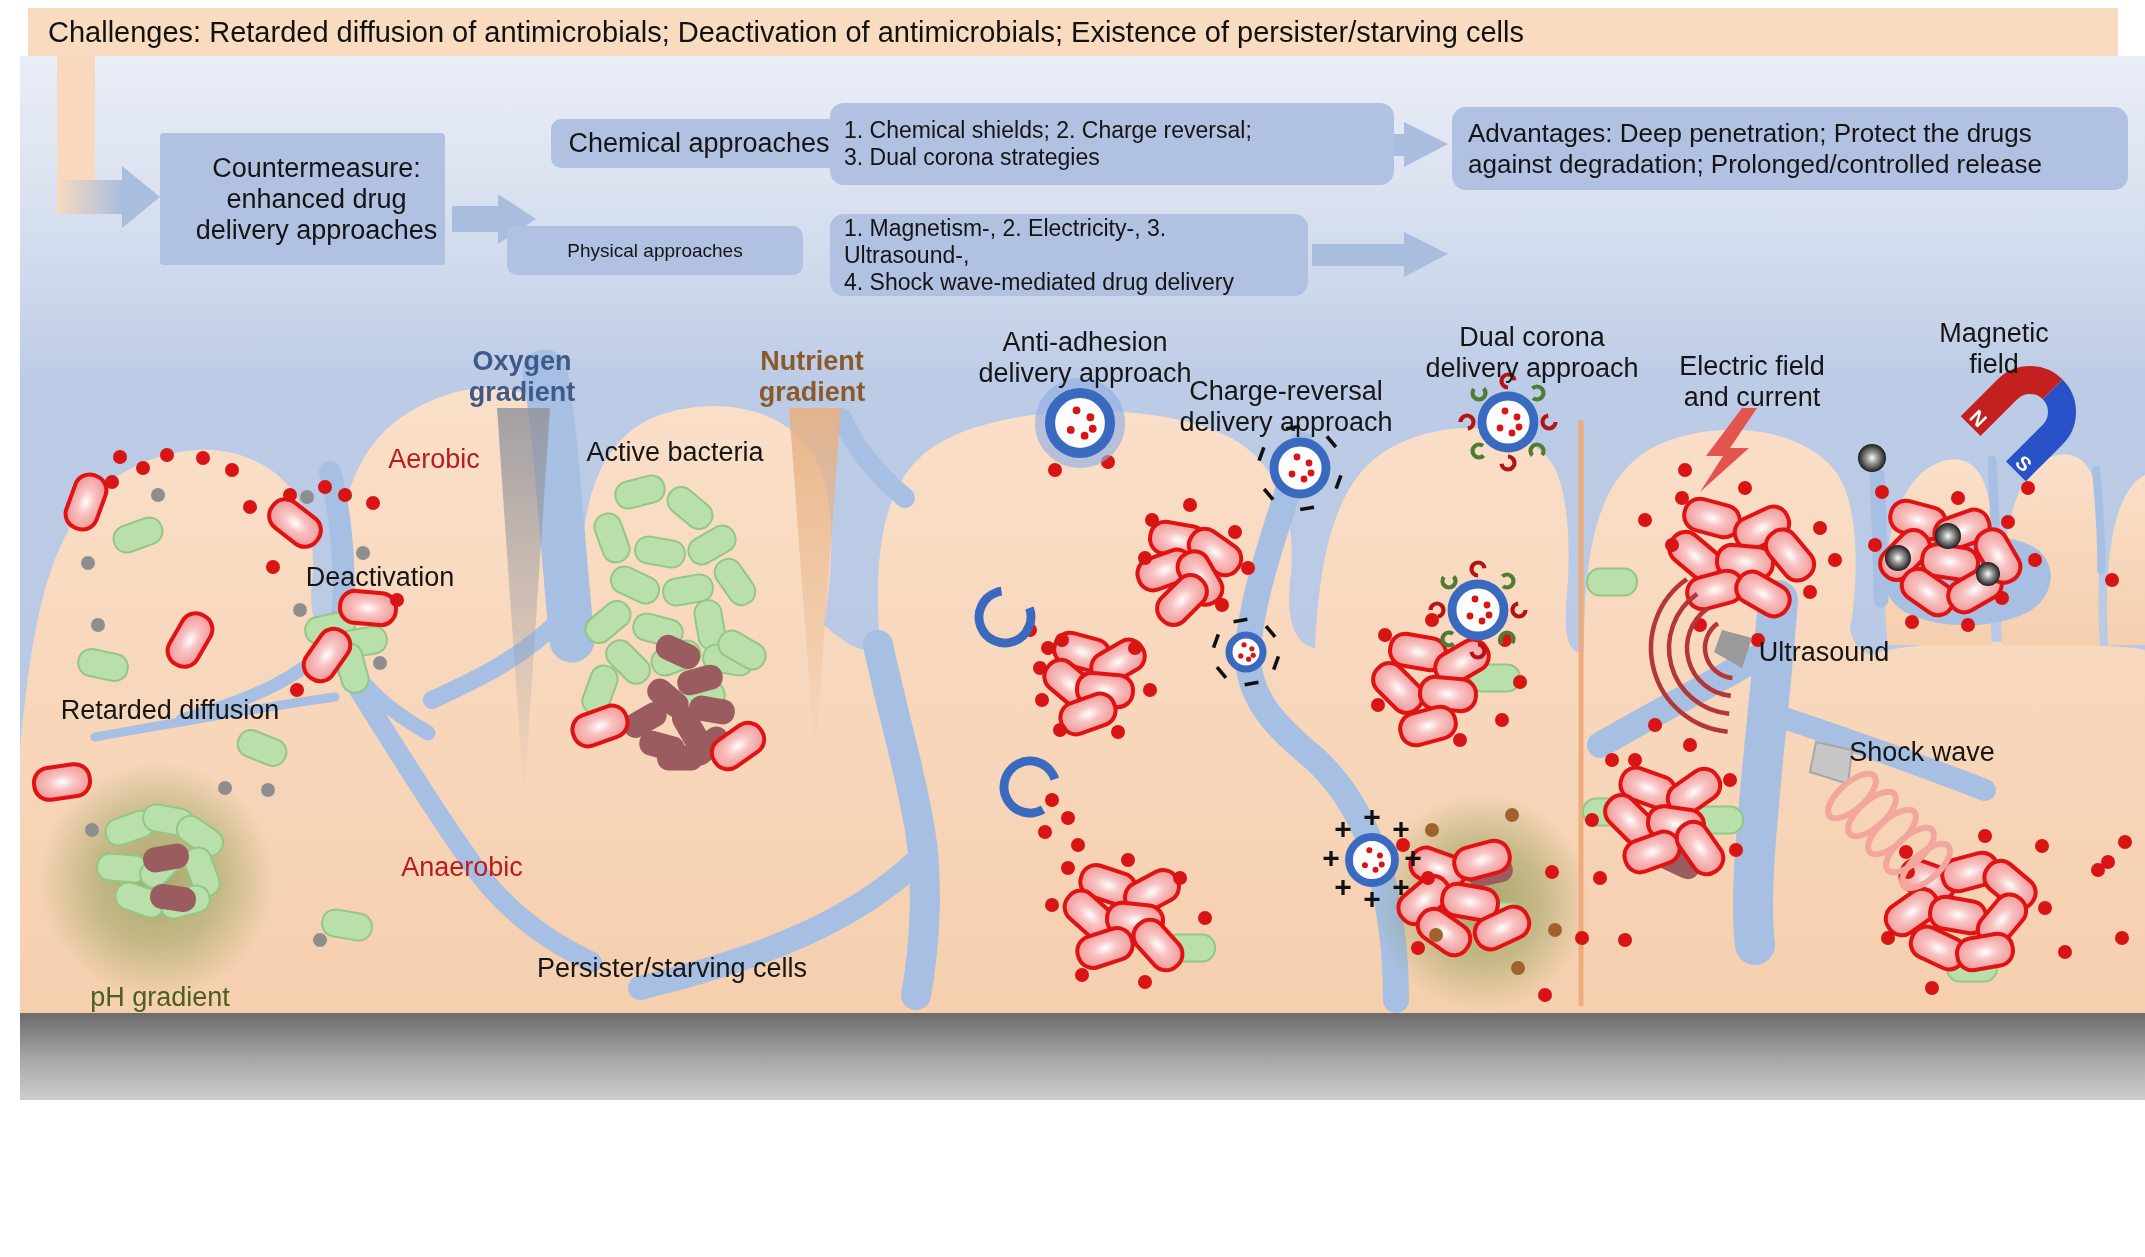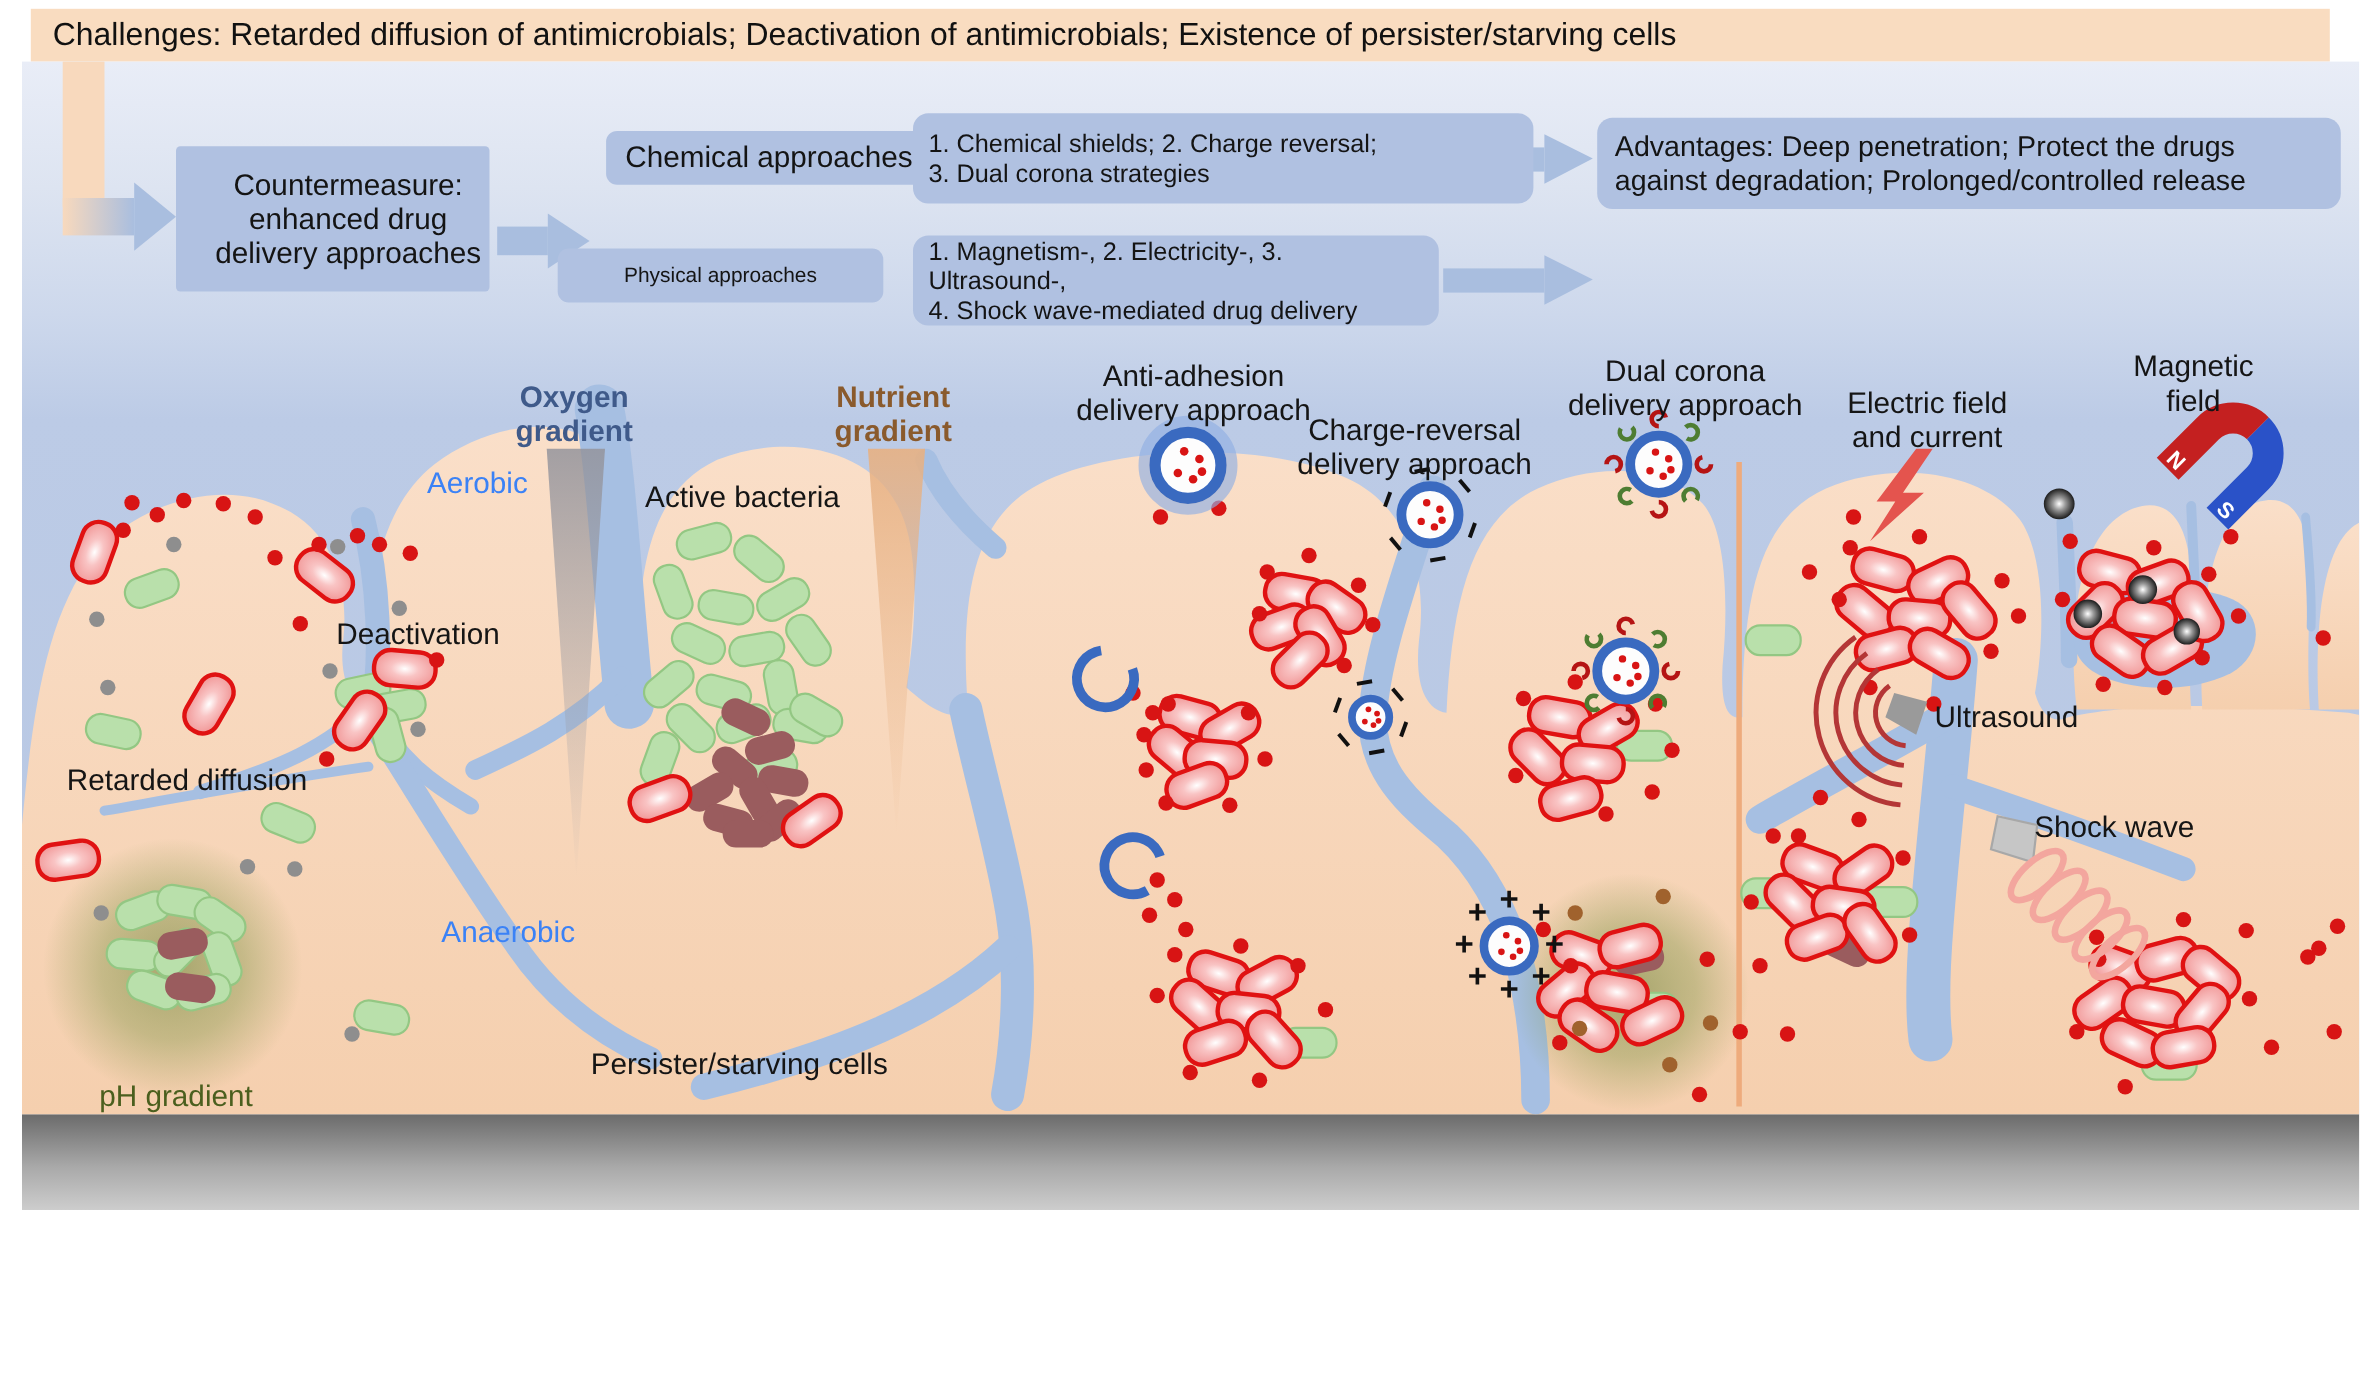--- a/index.html
+++ b/index.html
@@ -10,21 +10,21 @@
           font-size:29px;color:#111;}
   .bg-panel{position:absolute;left:20px;top:56px;width:2125px;height:957px;z-index:0;
     background:linear-gradient(180deg,#e9edf7 0%,#dde4f1 12%,#cdd8ec 24%,#bccbe6 34%,#b7c7e3 100%);}
   .substrate{position:absolute;left:20px;top:1013px;width:2125px;height:87px;z-index:0;
     background:linear-gradient(180deg,#6b6b6b 0%,#a9a9a9 55%,#cdcdcd 100%);}
   svg.gfx{position:absolute;left:0;top:0;z-index:1;}
   .lbl{position:absolute;z-index:2;transform:translate(-50%,-50%);white-space:pre-line;
        text-align:center;font-size:27px;line-height:1.14;color:#151515;}
   .c-blue{color:#3f5a8a;font-weight:bold;}
   .c-brown{color:#8a5a2c;font-weight:bold;}
-  .c-gray{color:#3b82f6;}
+  .c-gray{color:#b91c1c;margin-top:19px;}
   .c-olive{color:#4b5f1e;}
   .fc-box{position:absolute;z-index:2;background:#b0c1e1;color:#141414;box-sizing:border-box;
           display:flex;align-items:center;justify-content:center;text-align:center;
           white-space:pre-line;border-radius:8px;}
   .fc-cm{left:160px;top:133px;width:285px;height:132px;font-size:27px;border-radius:4px;padding-left:28px;}
   .fc-ap{left:507px;top:119px;width:296px;height:49px;font-size:27px;border-radius:10px;margin-left:44px;}
   .fc-ap2{left:507px;top:226px;width:296px;height:49px;font-size:19px;border-radius:10px;}
   .fc-list{left:830px;top:103px;width:564px;height:82px;font-size:23px;border-radius:14px;
            justify-content:flex-start;text-align:left;padding:6px 14px;}
   .fc-list2{left:830px;top:214px;width:478px;height:82px;font-size:23px;border-radius:14px;

